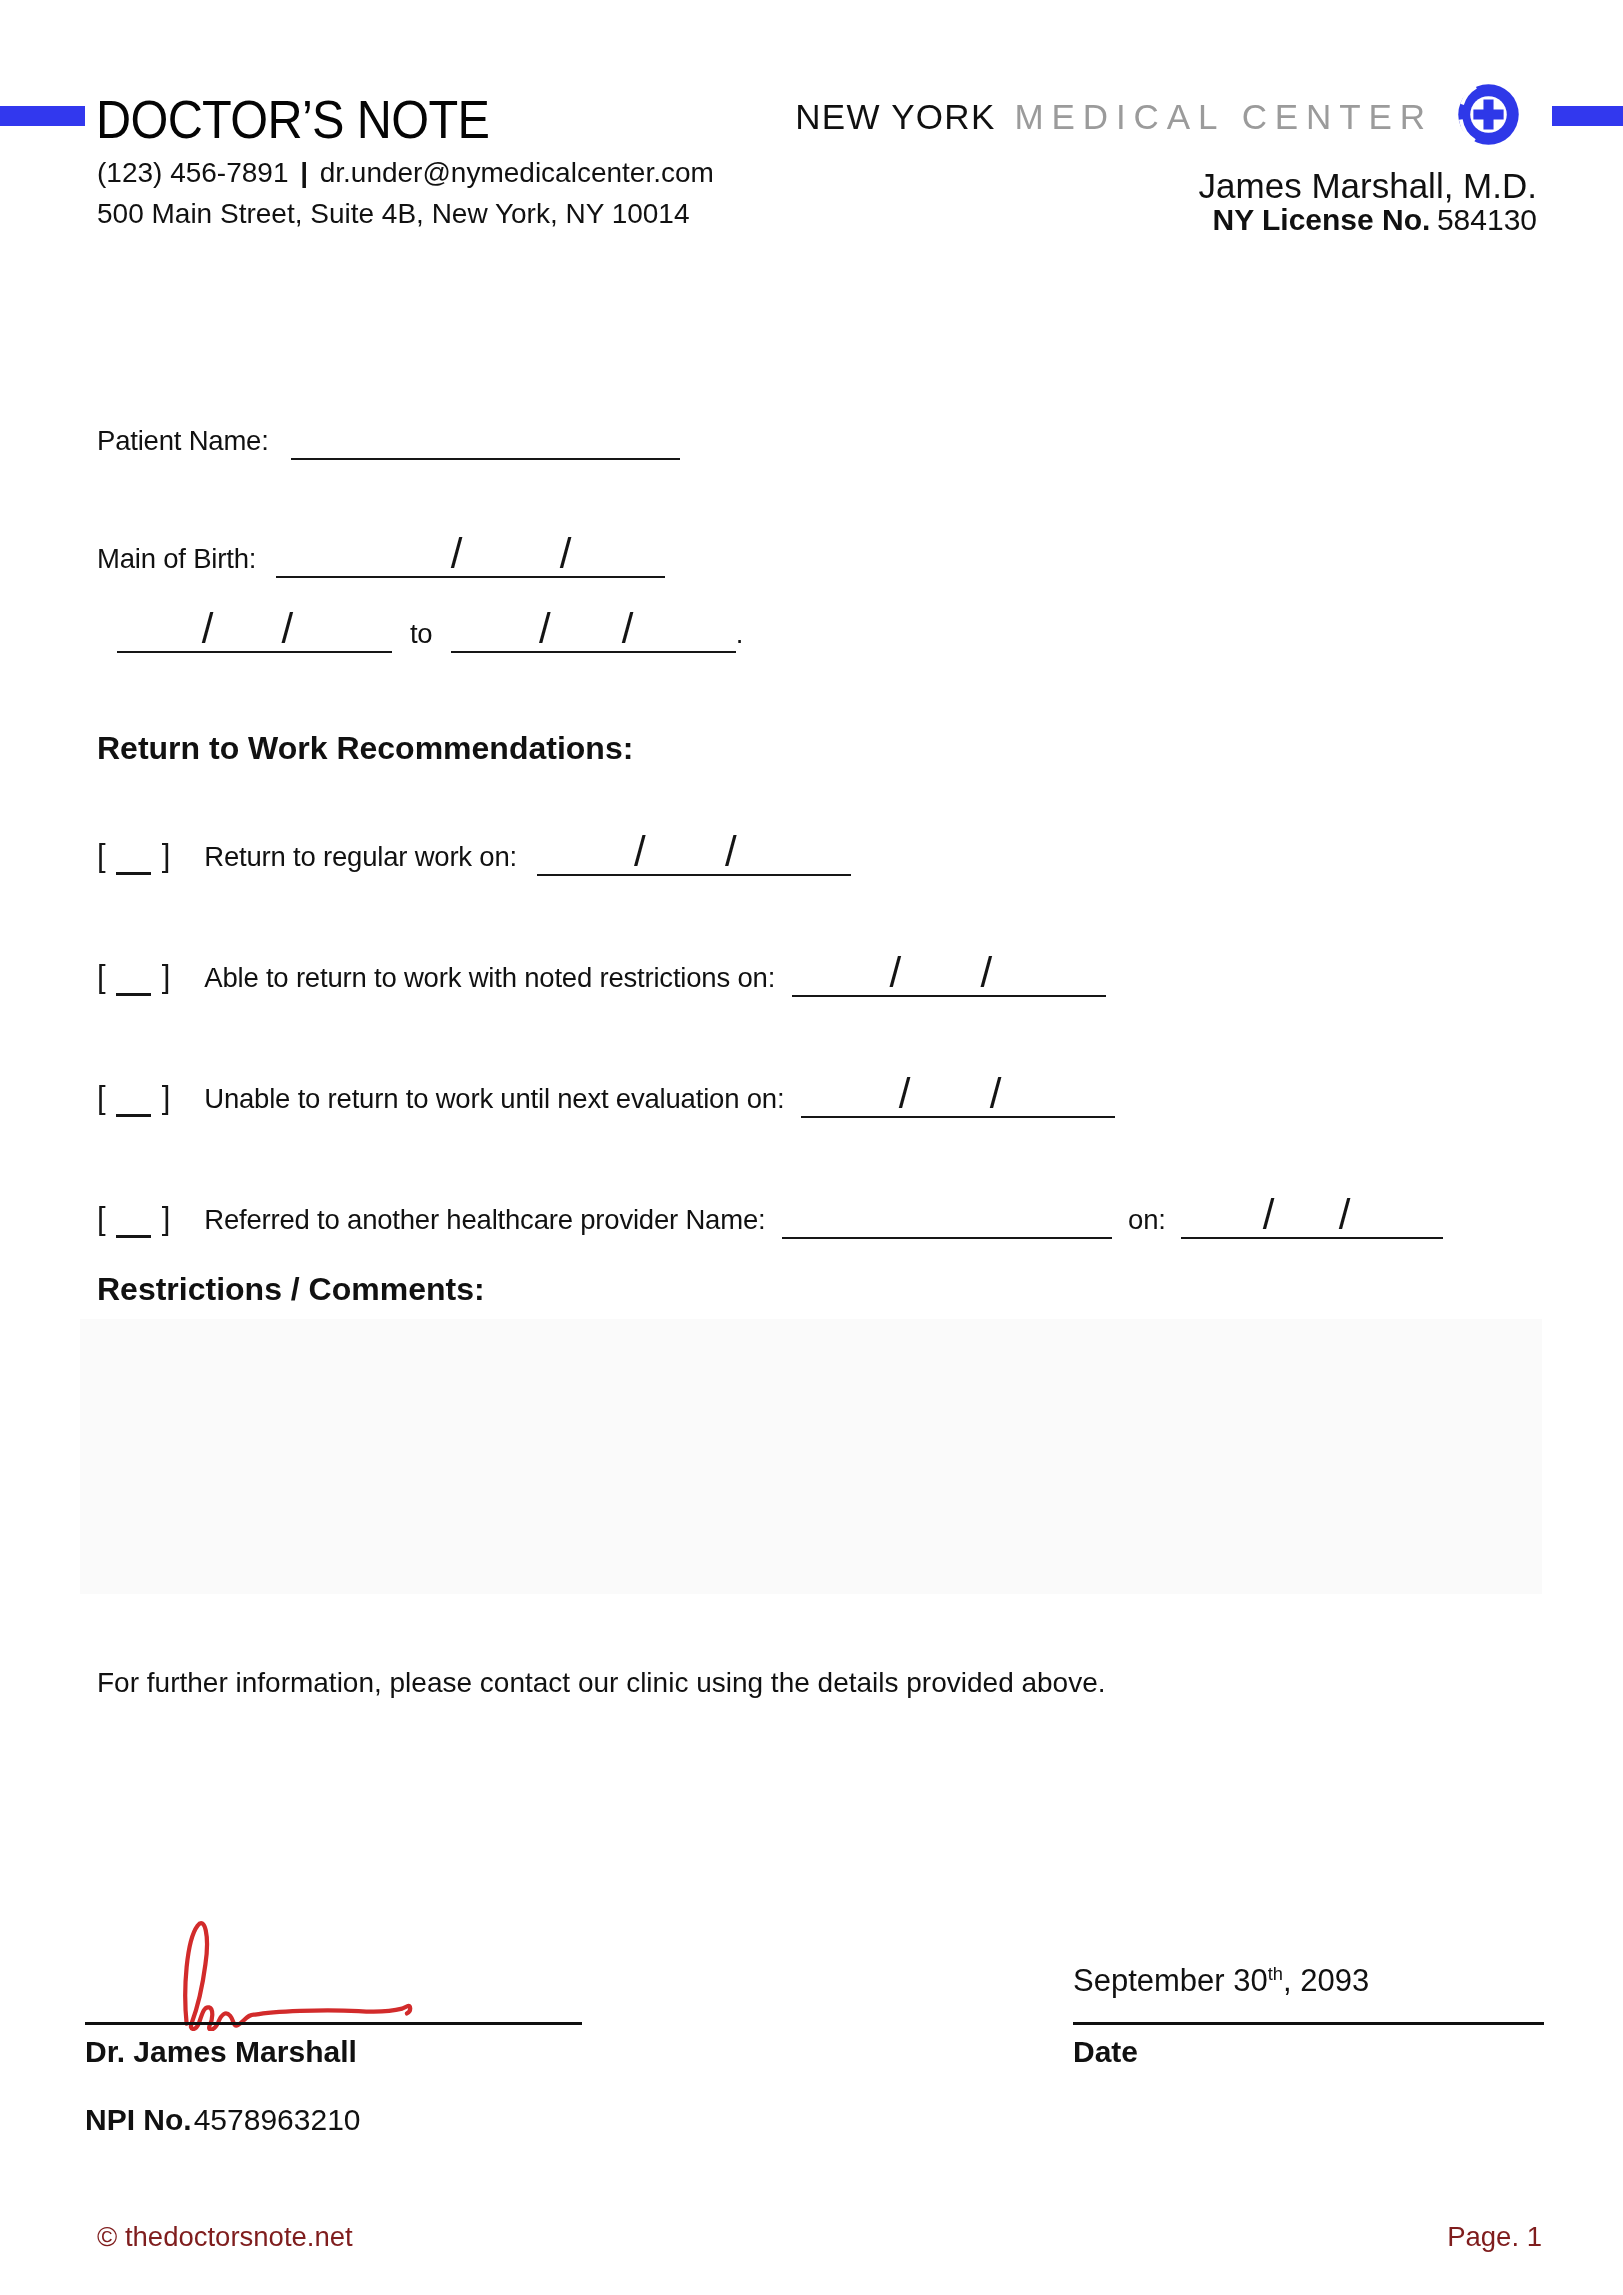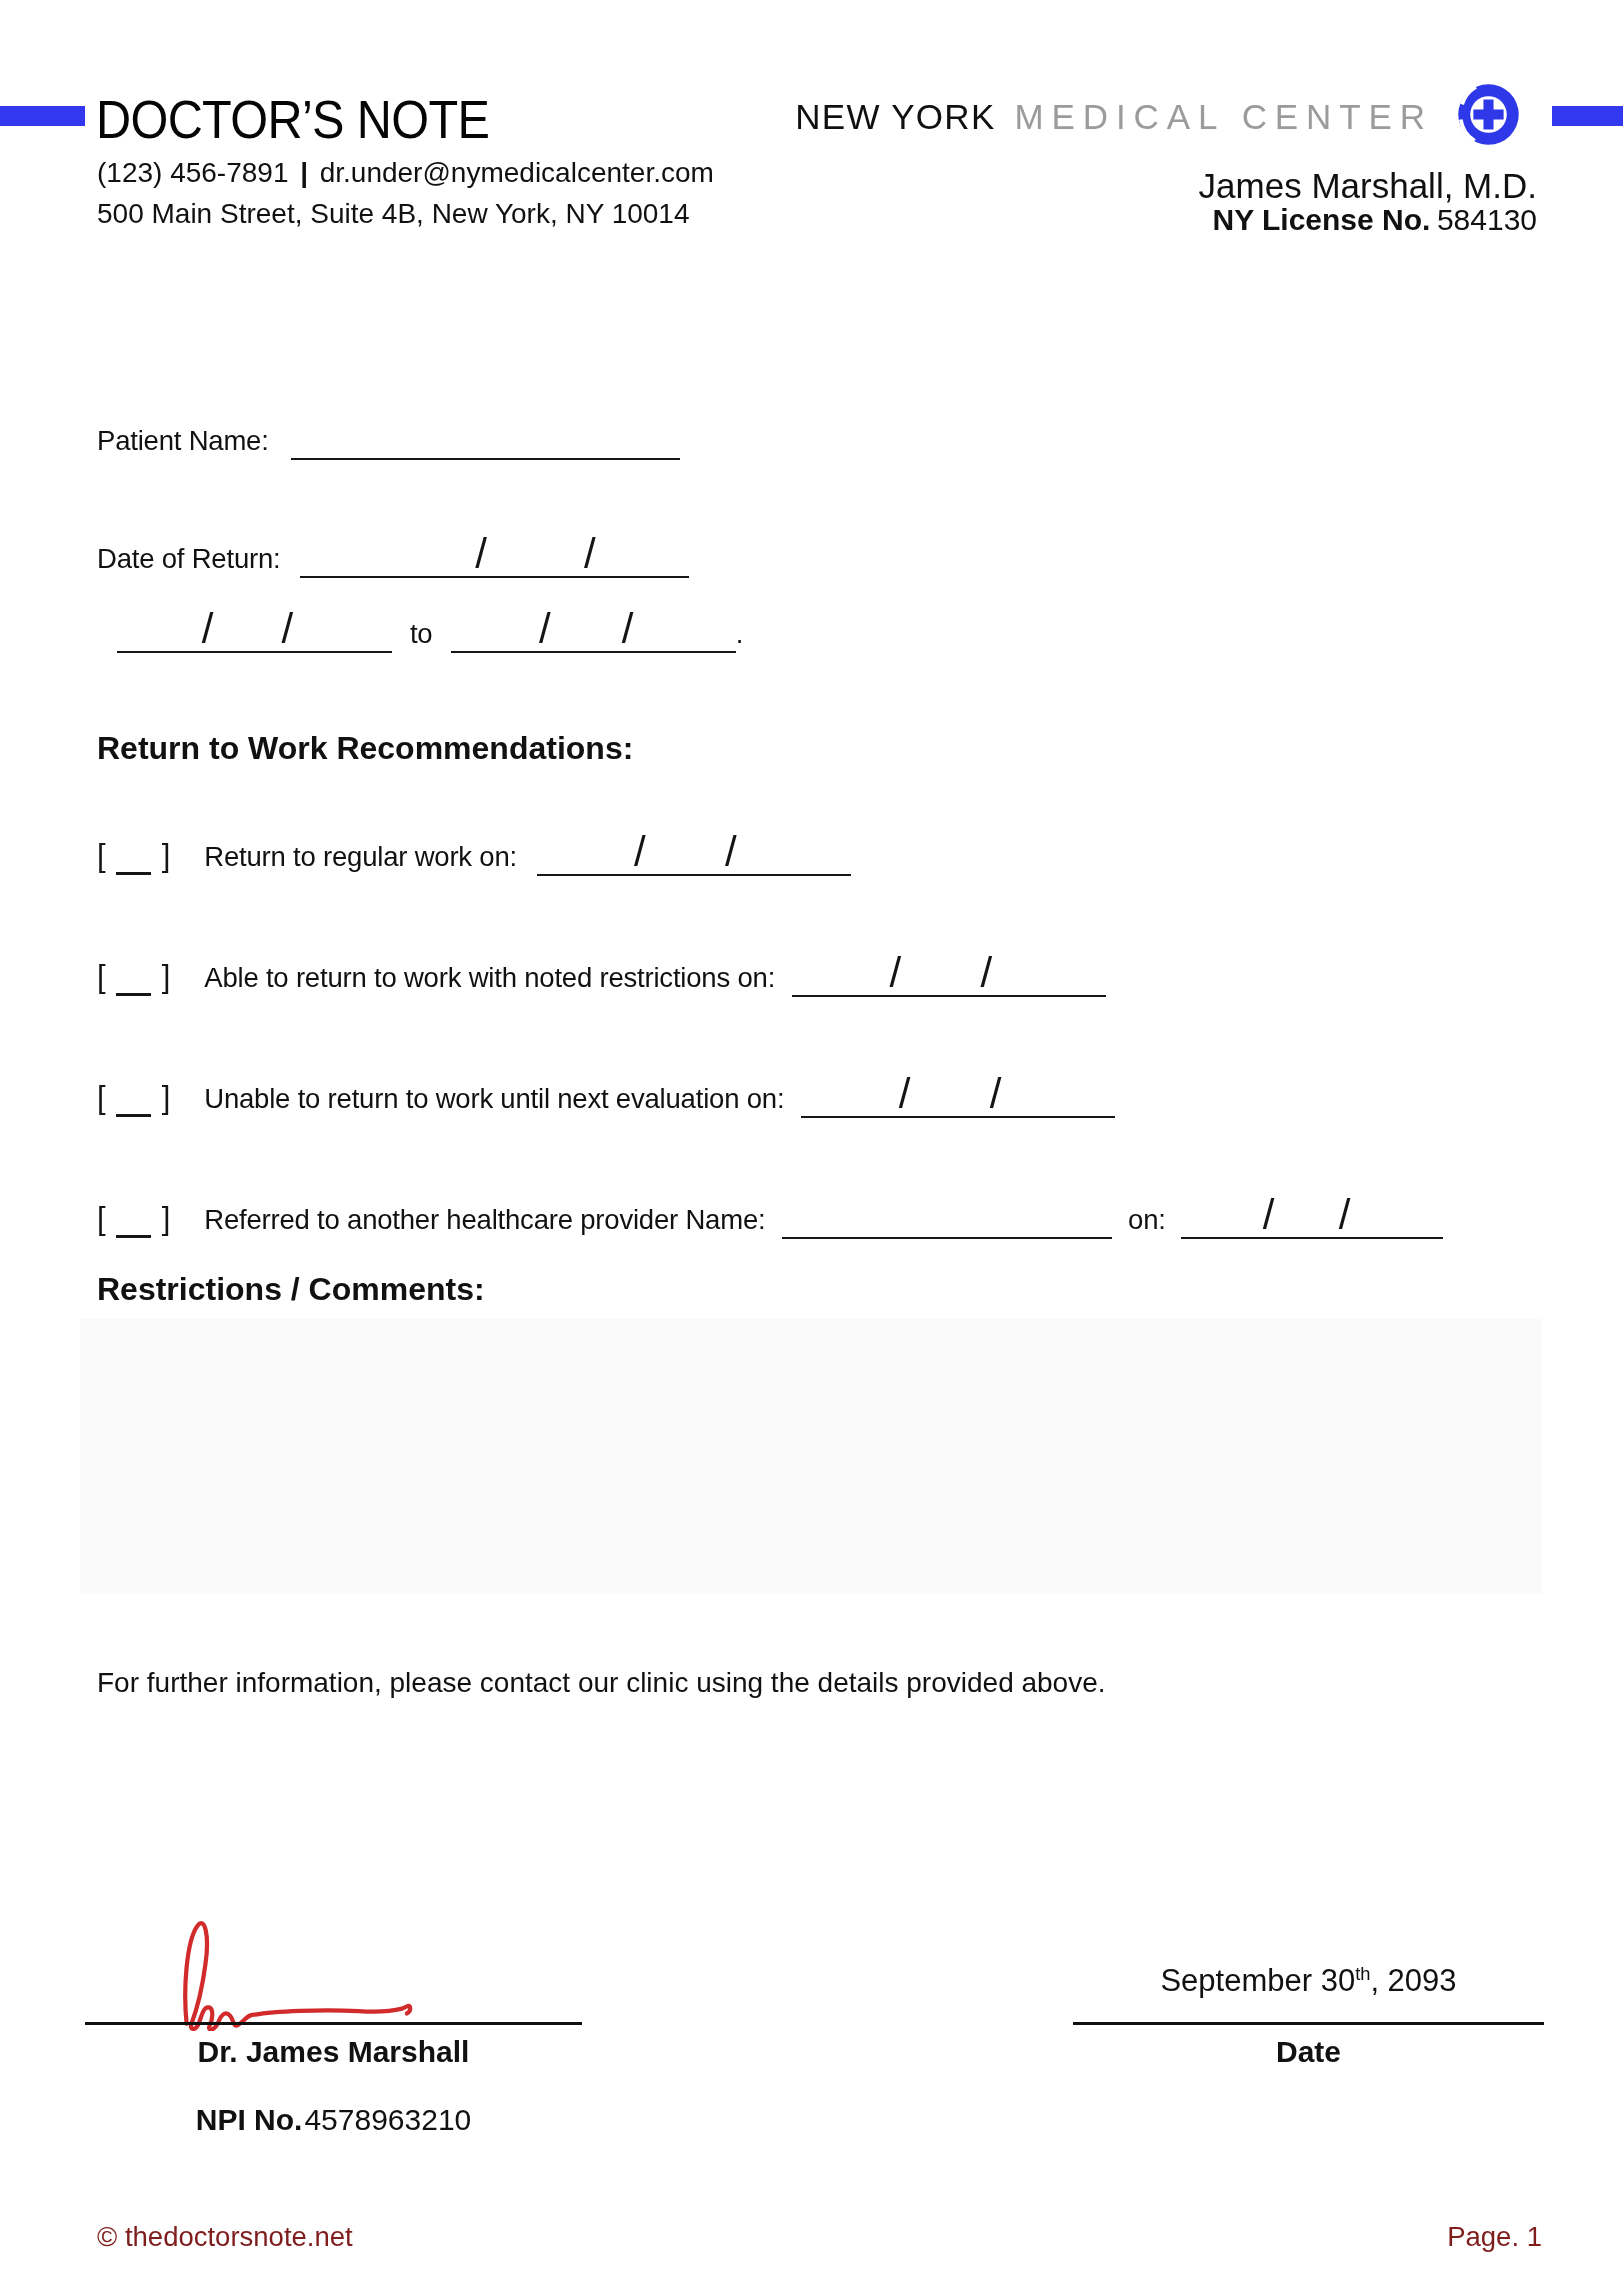--- a/index.html
+++ b/index.html
@@ -39,21 +39,21 @@
   .cb{margin-right:34px;}
 
   .comments-box{position:absolute;left:80px;top:1319px;width:1462px;height:275px;background:#FAFAFA;}
 
   .info-line{left:97px;top:1669px;font-size:28px;}
 
   
   .sigline{position:absolute;top:2022px;border-top:3.3px solid #101010;height:0;}
   .sigline.left{left:85px;width:497px;}
   .sigline.right{left:1073px;width:471px;}
-  .sigblock{position:absolute;text-align:center;line-height:1;white-space:nowrap;}
+  .sigblock{position:absolute;line-height:1;white-space:nowrap;}
   .sig-name{left:85px;width:497px;top:2037px;font-size:30px;font-weight:bold;}
   .sig-npi{left:85px;width:497px;top:2105px;font-size:30px;}
   .sig-npi b{margin-right:2px;}
   .sig-datev{left:1073px;width:471px;top:1965px;font-size:31px;}
   .sig-datev sup{font-size:18.3px;}
   .sig-datelabel{left:1073px;width:471px;top:2037px;font-size:30px;font-weight:bold;}
   .signature-svg{position:absolute;left:167px;top:1916px;width:262px;height:115px;}
 
   
   .pfoot{position:absolute;top:2221px;font-size:27.5px;color:#7f1d1d;}
@@ -92,21 +92,21 @@
 <div class="abs docname">James Marshall, M.D.</div>
 <div class="abs license">
   <b>NY License No.</b><span>584130</span>
 </div>
 
 <div class="row" style="top:402px;">
   <span>Patient Name:</span><span class="blank" style="width:389px;margin-left:22px;"></span>
 </div>
 
 <div class="row" style="top:520px;">
-  <span>Date of Return:</span><span class="blank dob" style="width:389px;margin-left:19.6px;"><span class="sl sl1">/</span><span class="sl sl2">/</span></span>
+  <span>Main of Birth:</span><span class="blank dob" style="width:389px;margin-left:19.6px;"><span class="sl sl1">/</span><span class="sl sl2">/</span></span>
 </div>
 
 <div class="row" style="top:595px;">
   <span class="blank" style="width:275px;margin-left:19.6px;"><span class="sl sl1">/</span><span class="sl sl2">/</span></span><span style="margin:0 18.3px;">to</span><span class="blank" style="width:285px;"><span class="sl sl1">/</span><span class="sl sl2">/</span></span><span>.</span>
 </div>
 
 <div class="sect" style="top:732px;">Return to Work Recommendations:</div>
 
 <div class="row" style="top:818px;">
   <span class="cb"><span class="br">[</span><span class="cbline"></span><span class="br">]</span></span><span>Return to regular work on:</span><span class="blank" style="width:314px;margin-left:19.6px;"><span class="sl sl1">/</span><span class="sl sl2">/</span></span>

